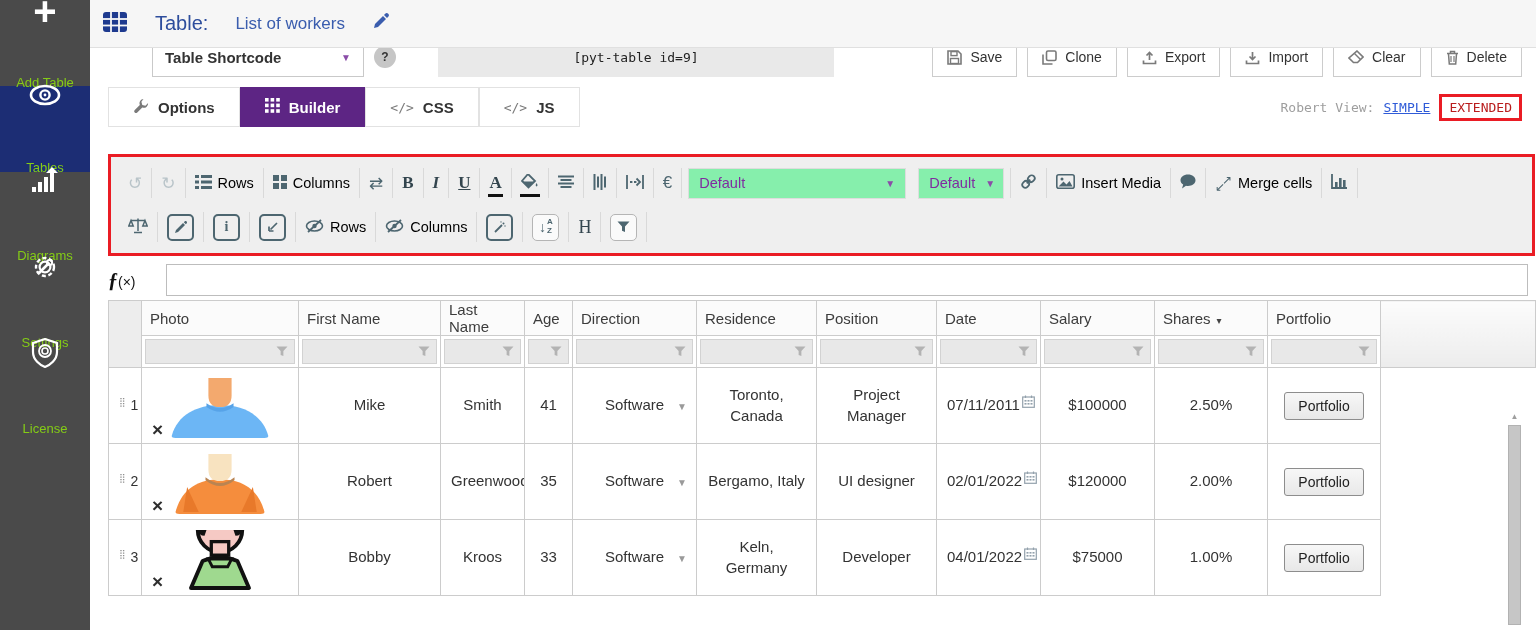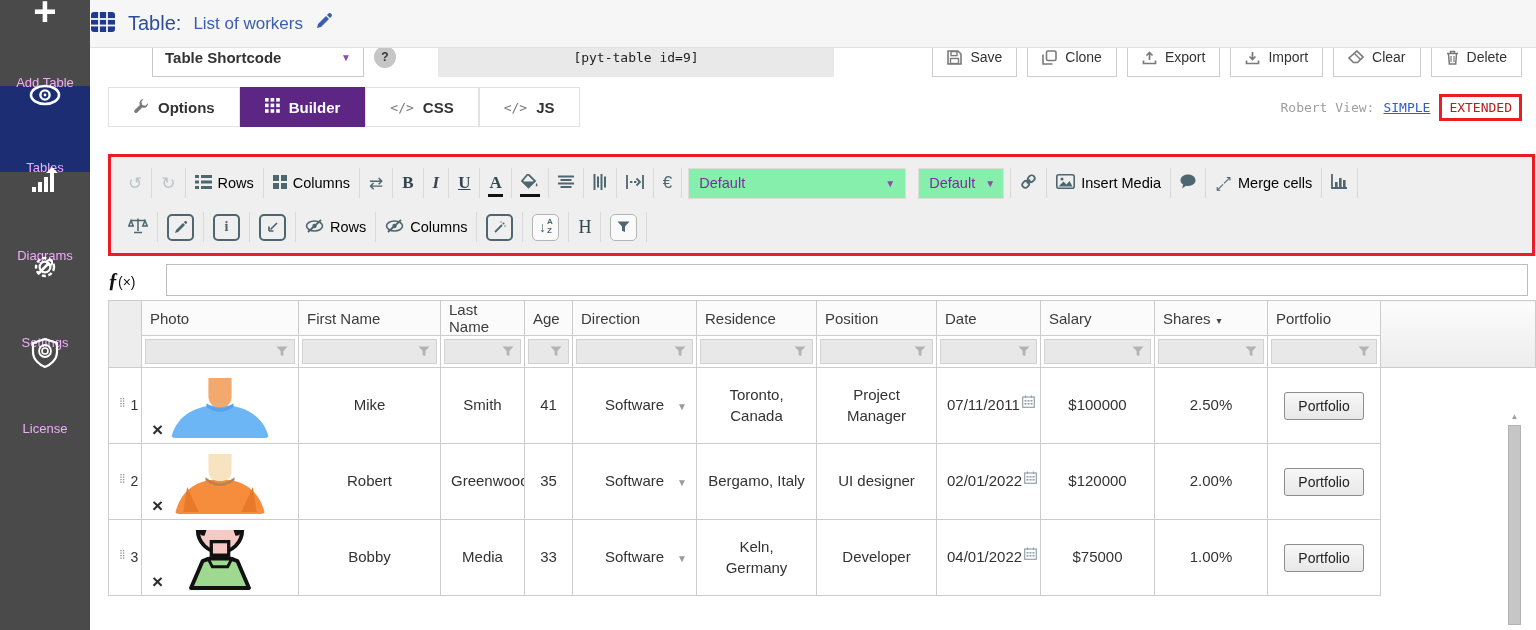--- a/index.html
+++ b/index.html
@@ -3,26 +3,26 @@
 <meta charset="utf-8">
 <style>
   * { box-sizing: border-box; margin: 0; padding: 0; }
   html,body { width:1536px; height:630px; overflow:hidden; }
   body { font-family:"Liberation Sans", sans-serif; background:#fff; }
   .page { position:relative; width:1536px; height:630px; background:#fff; overflow:hidden; }
 
   
   .sidebar { position:absolute; left:0; top:0; width:90px; height:630px; background:#4a4a4a; z-index:5; }
   .side-item { height:86px; display:flex; flex-direction:column; align-items:center; justify-content:center; gap:7px; color:#fff; cursor:pointer; }
-  .side-item .lbl { font-size:13px; color:#f0abfc;margin-top:42px; }
+  .side-item .lbl { font-size:13px; color:#84cc16;margin-top:42px; }
   .side-item.active { background:#1c2d74; }
   .plus-glyph { font-size:40px; font-weight:700; line-height:30px; }
 
   
-  .topbar { position:absolute; left:90px; top:0; right:0; height:48px; background:#f6f6f6; border-bottom:1px solid #e0e0e0; display:flex; align-items:center; padding-left:0; gap:12px; }
+  .topbar { position:absolute; left:90px; top:0; right:0; height:48px; background:#f6f6f6; border-bottom:1px solid #e0e0e0; display:flex; align-items:center; padding-left:12px; gap:27px; }
   .topbar .t-prefix { font-size:20px; color:#2d4d9c; }
   .topbar .t-name { font-size:17px; color:#3a5dae; }
 
   .main { margin-left:90px; }
 
   
   .sc-row { display:flex; align-items:center; margin:37px 14px 0 18px;padding-left:44px; }
   .type-select { width:212px; height:40px; border:1px solid #c9c9c9; background:#fff; display:flex; align-items:center; padding:0 12px; font-weight:700; font-size:15px; color:#333; cursor:pointer; }
   .type-select .caret { margin-left:auto; color:#8a4ca8; font-size:10px; }
   .help-circle { width:22px; height:22px; border-radius:50%; background:#c6c6c6; color:#333; font-weight:700; font-size:12px; display:flex; align-items:center; justify-content:center; margin-left:10px; cursor:pointer; }
@@ -749,21 +749,21 @@
               <circle cx="60" cy="0" r="23" fill="#f6c9c4" stroke="#111" stroke-width="4"></circle>
               <path d="M37,0 Q40,-8 48,-6 L44,6 Q38,6 37,0 Z" fill="#111"></path>
               <path d="M83,0 Q80,-8 72,-6 L76,6 Q82,6 83,0 Z" fill="#111"></path>
               <rect x="51" y="12" width="18" height="14" fill="#f6c9c4" stroke="#111" stroke-width="3.4"></rect>
               <path d="M30,60 L42,32 Q60,24 78,32 L90,60 Z" fill="#9fd98f" stroke="#111" stroke-width="4" stroke-linejoin="round"></path>
               <path d="M48,30 H72 L68,38 H52 Z" fill="#9fd98f" stroke="#111" stroke-width="3"></path>
             </svg>
             <span class="del-x">×</span>
           </td>
           <td>Bobby</td>
-          <td>Media</td>
+          <td>Kroos</td>
           <td>33</td>
           <td class="dircell"><span>Software</span><span class="dir-caret">▼</span></td>
           <td>Keln, Germany</td>
           <td>Developer</td>
           <td><span class="datecell-in">
                 <span>04/01/2022</span>
                 <svg width="13" height="13" viewBox="0 0 13 13">
                   <rect x="0.7" y="2" width="11.6" height="10.3" fill="none" stroke="#93a1ac" stroke-width="1.2"></rect>
                   <line x1="3.5" y1="0.5" x2="3.5" y2="3" stroke="#93a1ac" stroke-width="1.2"></line>
                   <line x1="9.5" y1="0.5" x2="9.5" y2="3" stroke="#93a1ac" stroke-width="1.2"></line>

